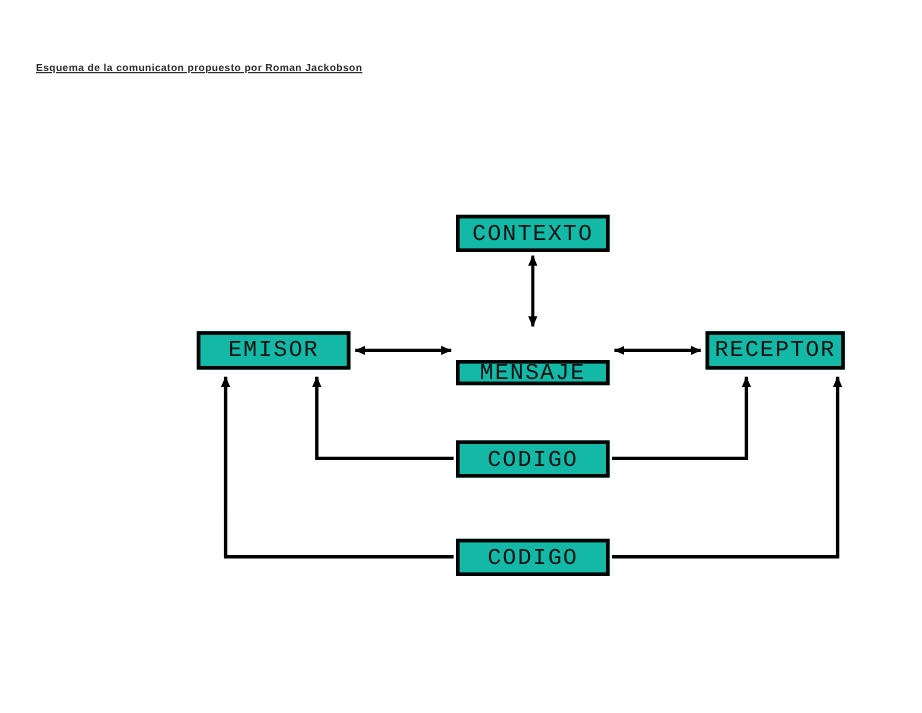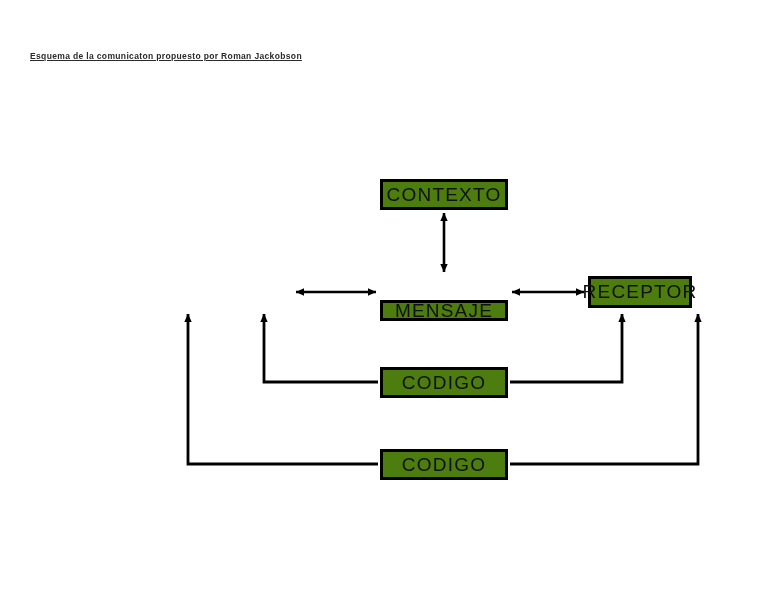--- a/index.html
+++ b/index.html
@@ -32,38 +32,38 @@
     position: absolute;
     left: 0;
     top: 0;
     width: 768px;
     height: 594px;
   }
 
   .node {
     position: absolute;
     box-sizing: border-box;
-    background: #4d7c0f;
+    background: #14b8a6;
     border: 3px solid #000000;
     display: flex;
     align-items: center;
     justify-content: center;
-    font-family: Liberation Sans, sans-serif;
+    font-family: Liberation Mono, monospace;
     font-size: 19px;
     letter-spacing: 1.2px;
     color: #111111;
     white-space: nowrap;
     z-index: 5;
   }
 
   
   .node-contexto { left: 380px; top: 179px;  width: 128px; height: 31px; }
   .node-emisor   { left: 164px; top: 276px;  width: 128px; height: 32px; }
   .node-mensaje  { left: 380px; top: 276px;  width: 128px; height: 21px; margin-top: 24px; }
-  .node-receptor { left: 588px; top: 276px;  width: 104px; height: 32px; }
+  .node-receptor { left: 588px; top: 276px;  width: 116px; height: 32px; }
   .node-canal    { left: 380px; top: 367px;  width: 128px; height: 31px; }
   .node-codigo   { left: 380px; top: 449px;  width: 128px; height: 31px; text-align: right; }
 
   .edges {
     position: absolute;
     left: 0; top: 0;
     width: 768px; height: 594px;
     z-index: 1;
   }
 </style>
@@ -96,20 +96,23 @@
 
     <path d="M378,464 L188,464 L188,314" fill="none" stroke="#000000" stroke-width="2.8" marker-end="url(#ahead)"></path>
 
     <path d="M510,464 L698,464 L698,314" fill="none" stroke="#000000" stroke-width="2.8" marker-end="url(#ahead)"></path>
   </svg>
 
   <div class="node node-contexto">
     <span>CONTEXTO</span>
   </div>
 
+  <div class="node node-emisor">
+    <span>EMISOR</span>
+  </div>
 
   <div class="node node-mensaje">
     <span>MENSAJE</span>
   </div>
 
   <div class="node node-receptor">
     <span>RECEPTOR</span>
   </div>
 
   <div class="node node-canal">

